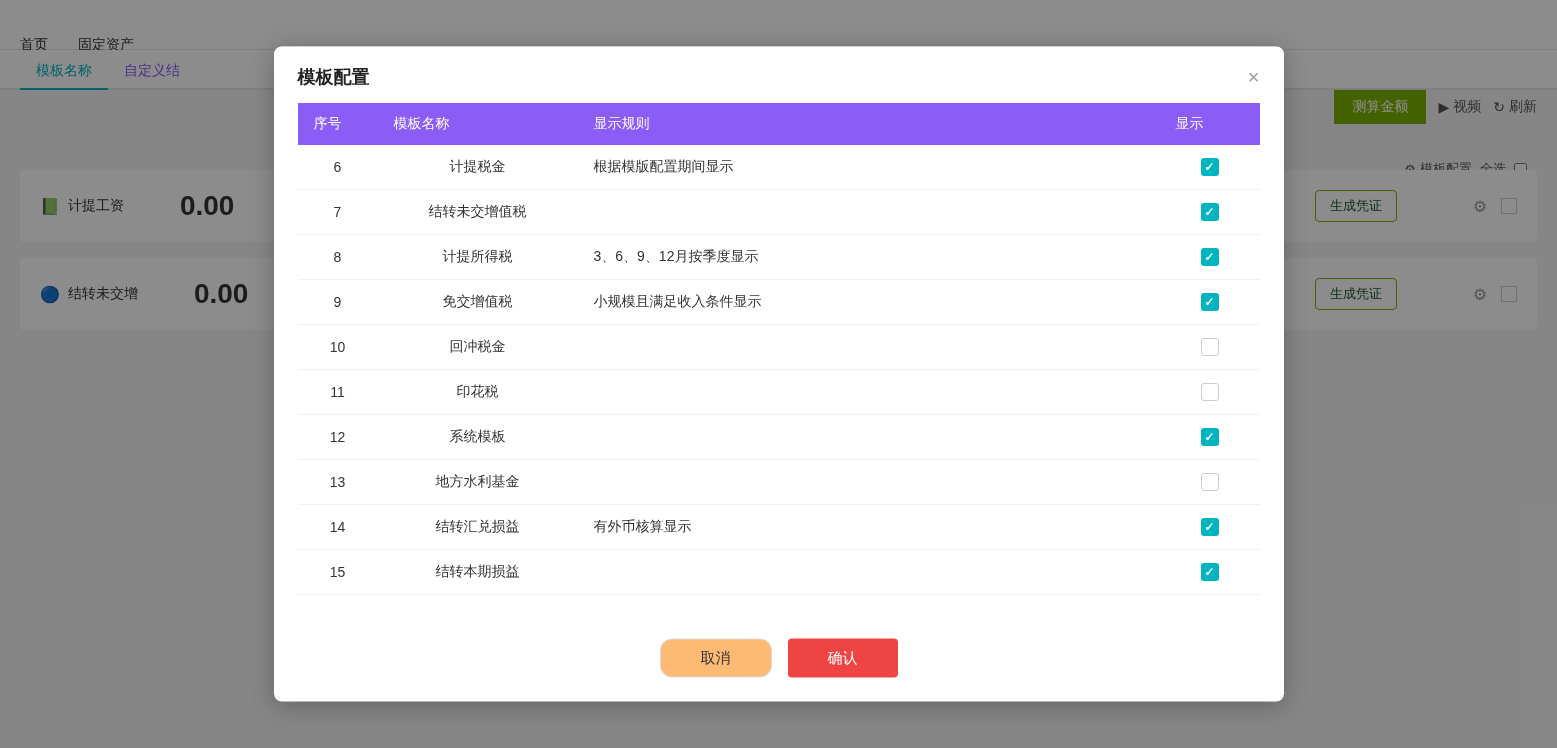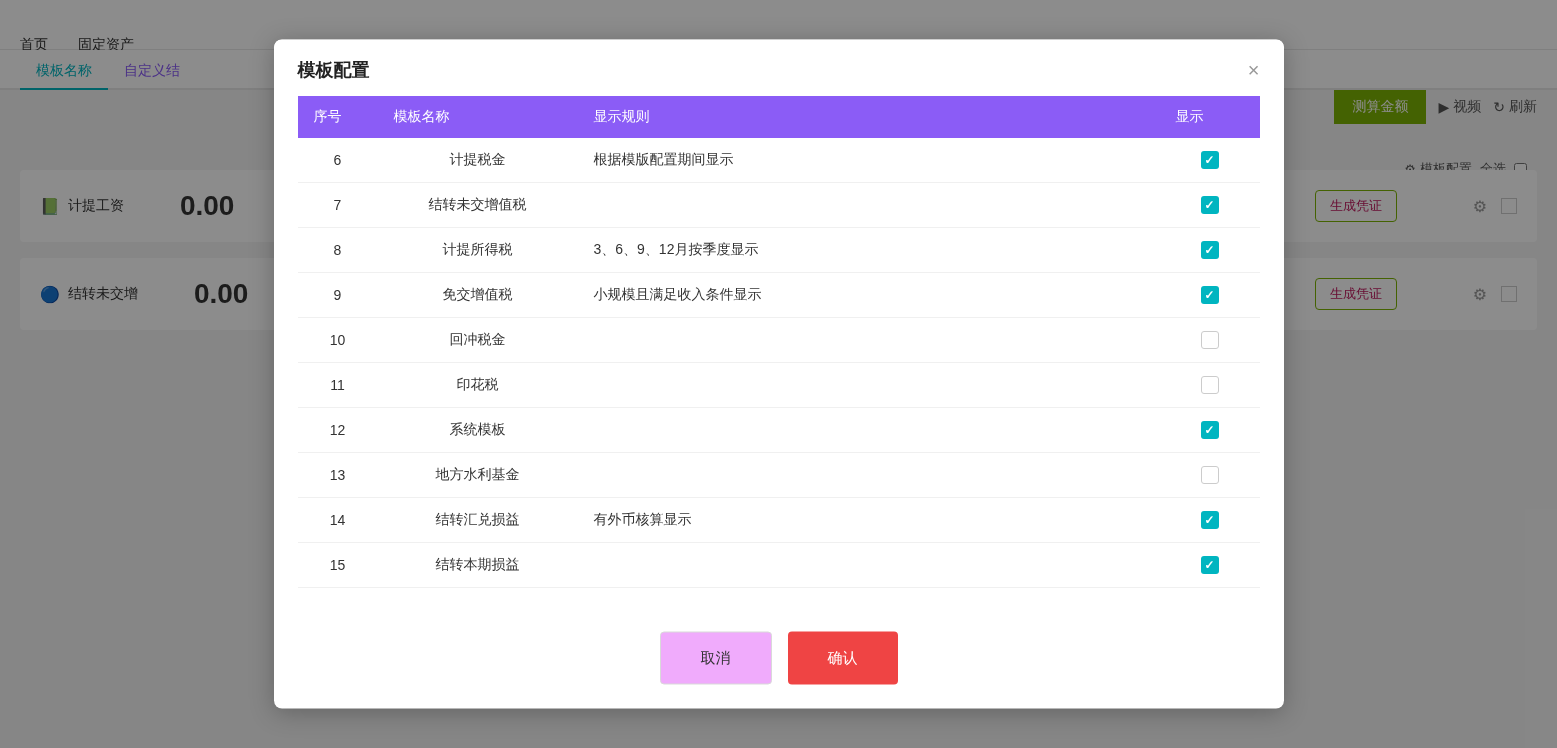--- a/index.html
+++ b/index.html
@@ -149,21 +149,21 @@
       transform: translateY(-50%);
       width: 16px; height: 16px;
       border: 1px solid #ccc;
       cursor: pointer;
     }
     .btn-gen-cert {
       position: absolute;
       right: 80px; top: 50%;
       transform: translateY(-50%);
       border: 1px solid #7cb305;
-      color: #be185d;
+      color: #14532d;
       background: #fff;
       padding: 6px 14px;
       border-radius: 4px;
       font-size: 13px;
       cursor: pointer;
     }
 
     
     .icon-green { color: #4caf50; font-size: 16px; }
     .icon-purple { color: #9c27b0; font-size: 16px; }
@@ -288,25 +288,25 @@
     }
 
     
     .modal-footer {
       display: flex;
       justify-content: center;
       gap: 16px;
       padding: 16px 24px 24px 24px;
     }
     .btn-cancel {
-      padding: 16px 40px;
+      padding: 2px 40px;
       border: 1px solid #d9d9d9;
-      background: #f0abfc;
+      background: #fdba74;
       color: #333;
-      border-radius: 4px;
+      border-radius: 12px;
       font-size: 15px;
       cursor: pointer;
     }
     .btn-confirm {
       padding: 10px 40px;
       border: none;
       background: #ef4444;
       color: #fff;
       border-radius: 4px;
       font-size: 15px;

